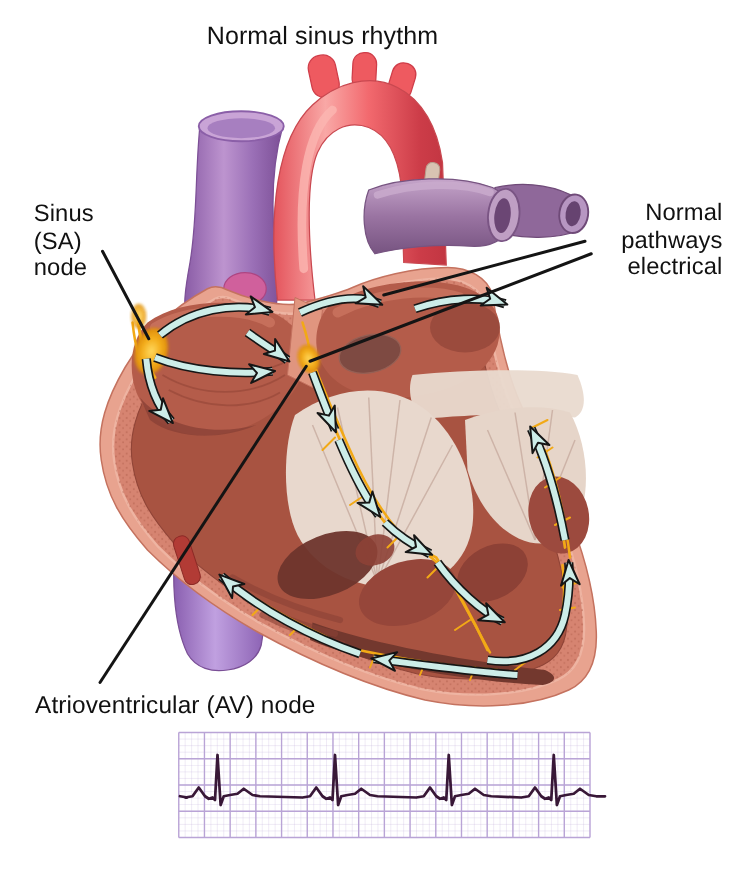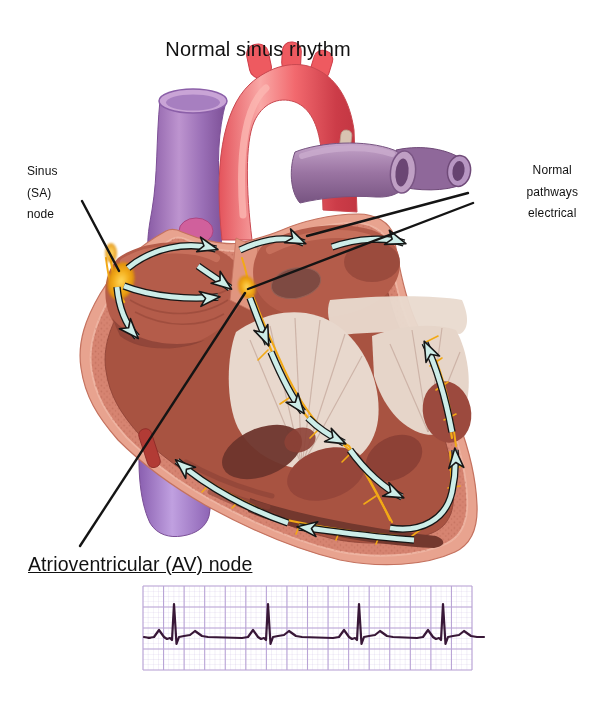--- a/index.html
+++ b/index.html
@@ -1,24 +1,24 @@
 <!DOCTYPE html>
 <html style="--pathway_arrow: #cdede8; --node_yellow: #f2a916; --aorta_red: #ee5a60; --vessel_purple: #a67abc; --heart_wall: #e8a38f; --ecg_grid: #b9a4d6; --ecg_trace: #381737; --label_text: #111111; --background: #ffffff;"><head>
 <meta charset="utf-8">
 <style>
   html,body{margin:0;padding:0;background:#fff;}
   #stage{position:relative;width:600px;height:705px;background:var(--background,#fff);
          font-family:"Liberation Sans",sans-serif;overflow:hidden;}
   #stage svg{position:absolute;left:0;top:0;}
-  .lbl{position:absolute;color:var(--label_text,#111);font-size:12px;line-height:21.5px;
+  .lbl{position:absolute;color:var(--label_text,#111);font-size:19px;line-height:21.5px;
        letter-spacing:.1px;white-space:nowrap;}
-  #title-lbl{left:158px;top:19px;width:200px;text-align:center;font-size:20px;margin-top:20px;}
+  #title-lbl{left:158px;top:19px;width:200px;text-align:center;font-size:20px;}
   #sa-lbl{left:27px;top:161px;}
-  #pw-lbl{right:22px;top:160px;text-align:center;}
-  #av-lbl{left:28px;top:554px;font-size:19.5px;text-decoration:underline;}
+  #pw-lbl{right:22px;top:160px;text-align:right;}
+  #av-lbl{left:28px;top:554px;font-size:19.5px;}
   .ab-under{fill:none;stroke:#161616;stroke-width:7.4px;stroke-linecap:butt;}
   .ab{fill:none;stroke:var(--pathway_arrow,#cdede8);stroke-width:4.8px;}
   .lead{stroke:#141414;stroke-width:2.4px;stroke-linecap:round;}
   .yf{fill:none;stroke:var(--node_yellow,#f2a916);stroke-linecap:round;}
   .fanline{stroke:#c9aea2;stroke-width:1.2px;opacity:.85;}
   .stria{fill:none;stroke:#9a4a3b;stroke-width:1.5px;opacity:.75;}
 </style>
 </head>
 <body>
 

